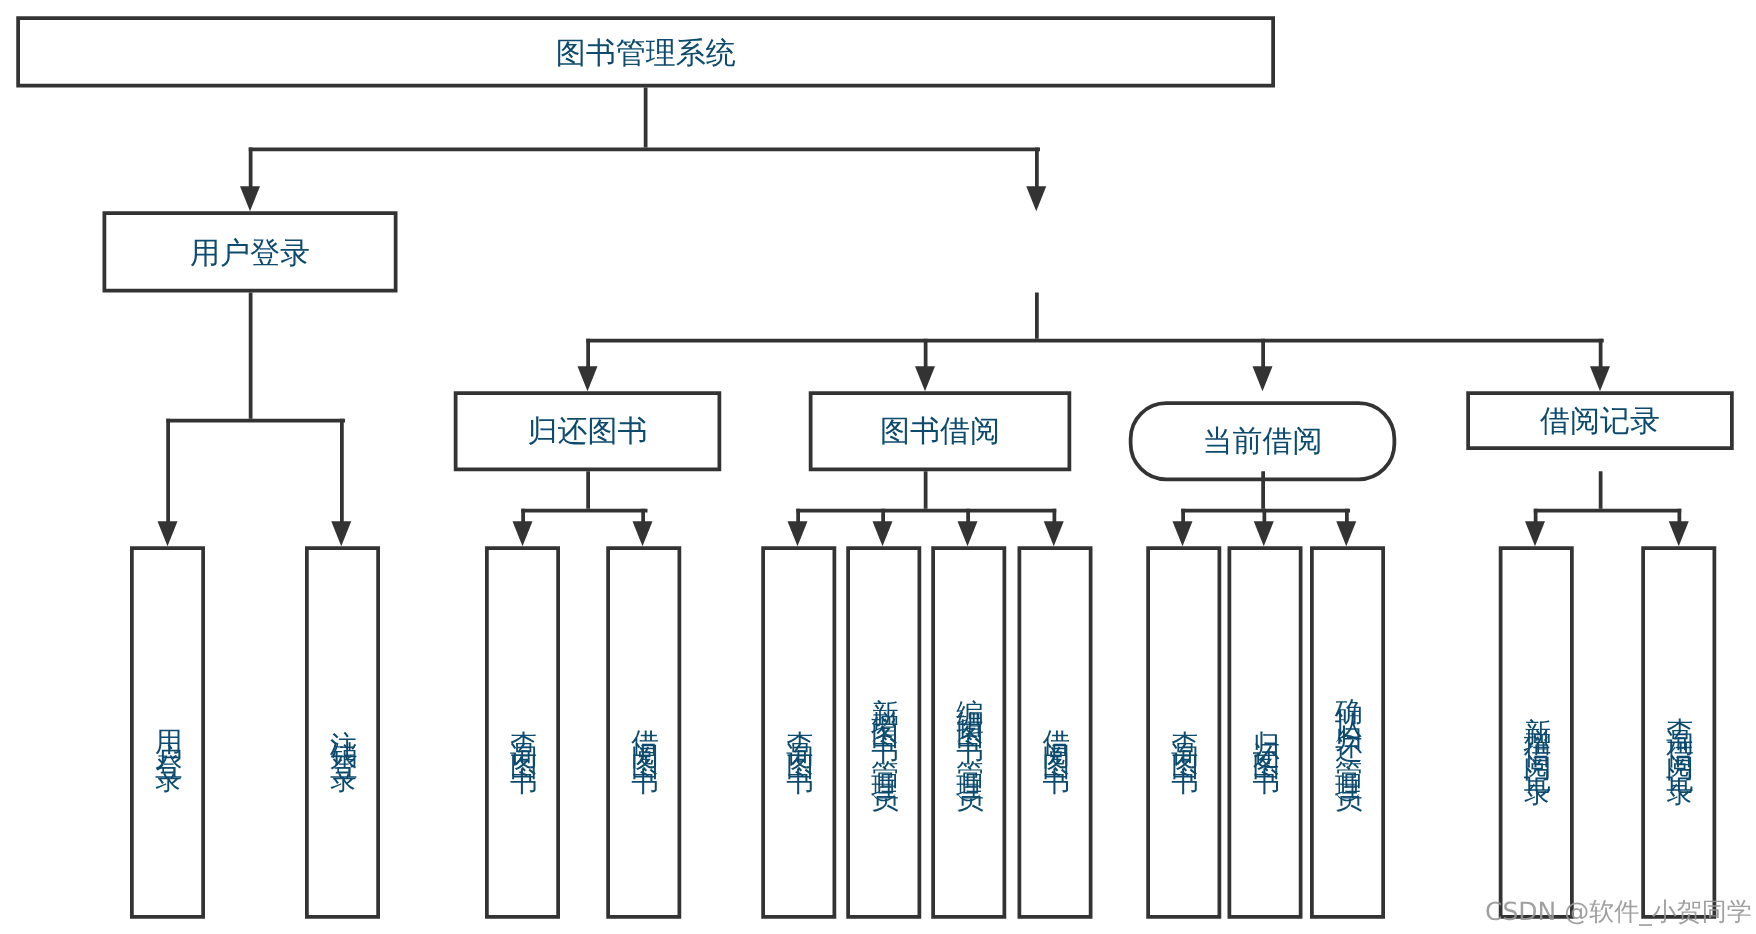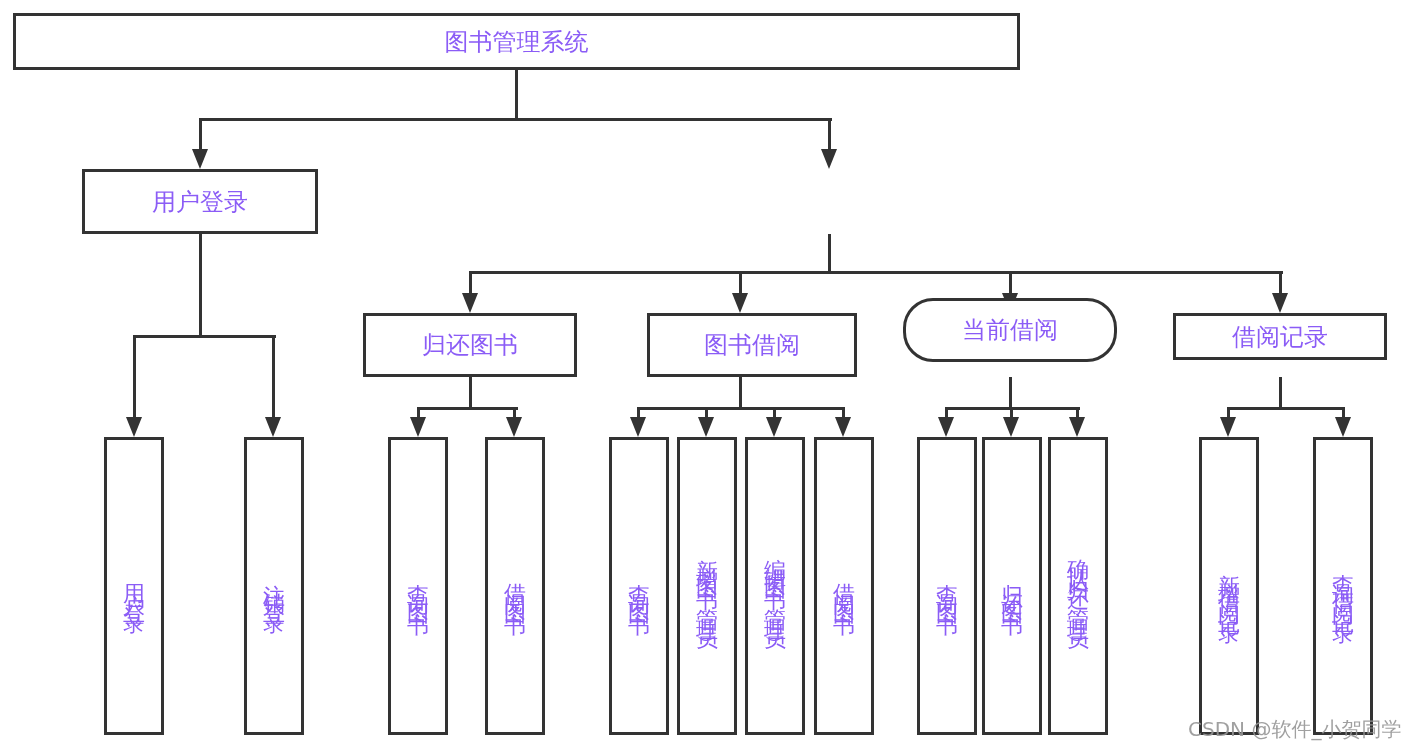--- a/index.html
+++ b/index.html
@@ -5,21 +5,21 @@
   html,body { margin:0; padding:0; background:#fff; }
   .canvas {
     position:relative; width:1405px; height:747px; background:#ffffff;
     font-family:"DejaVu Sans","Liberation Sans",sans-serif; overflow:hidden;
     color:#1f1f1f;
   }
   .node {
     position:absolute; box-sizing:border-box;
     border:3px solid #333; background:#fff;
     display:flex; align-items:center; justify-content:center;
-    font-size:24px; color:#8b5cf6; text-align:center;
+    font-size:24px; color:#0c4a6e; text-align:center;
   }
   .leaf {
     writing-mode:vertical-lr; text-orientation:mixed;
     font-size:22px; letter-spacing:10px; line-height:1;
   }
   .vline, .hline { position:absolute; background:#333; }
   .vline { width:3px; }
   .hline { height:3px; }
   .arrow {
     position:absolute; width:0; height:0;
@@ -60,21 +60,21 @@
   <div class="arrow" style="left:462px;  top:293px;"></div>
   <div class="vline" style="left:739px;  top:271px; height:24px;"></div>
   <div class="arrow" style="left:732px;  top:293px;"></div>
   <div class="vline" style="left:1009px; top:271px; height:24px;"></div>
   <div class="arrow" style="left:1002px; top:293px;"></div>
   <div class="vline" style="left:1279px; top:271px; height:24px;"></div>
   <div class="arrow" style="left:1272px; top:293px;"></div>
 
   <div class="node" style="left:363px; top:313px; width:214px; height:64px;">归还图书</div>
   <div class="node" style="left:633px; top:313px; width:210px; height:64px;margin-left:14px;">图书借阅</div>
-  <div class="node" style="left:903px; top:298px; width:214px; height:64px;border-radius:30px;">当前借阅</div>
+  <div class="node" style="left:903px; top:321px; width:214px; height:64px;border-radius:30px;">当前借阅</div>
   <div class="node" style="left:1173px; top:313px; width:214px; height:47px;text-align:center;">借阅记录</div>
 
   <div class="vline" style="left:469px; top:377px; height:30px;"></div>
   <div class="hline" style="left:417px; top:407px; width:101px;"></div>
   <div class="vline" style="left:417px; top:407px; height:12px;"></div>
   <div class="arrow" style="left:410px; top:417px;"></div>
   <div class="vline" style="left:513px; top:407px; height:12px;"></div>
   <div class="arrow" style="left:506px; top:417px;"></div>
 
   <div class="vline" style="left:739px; top:377px; height:30px;"></div>

